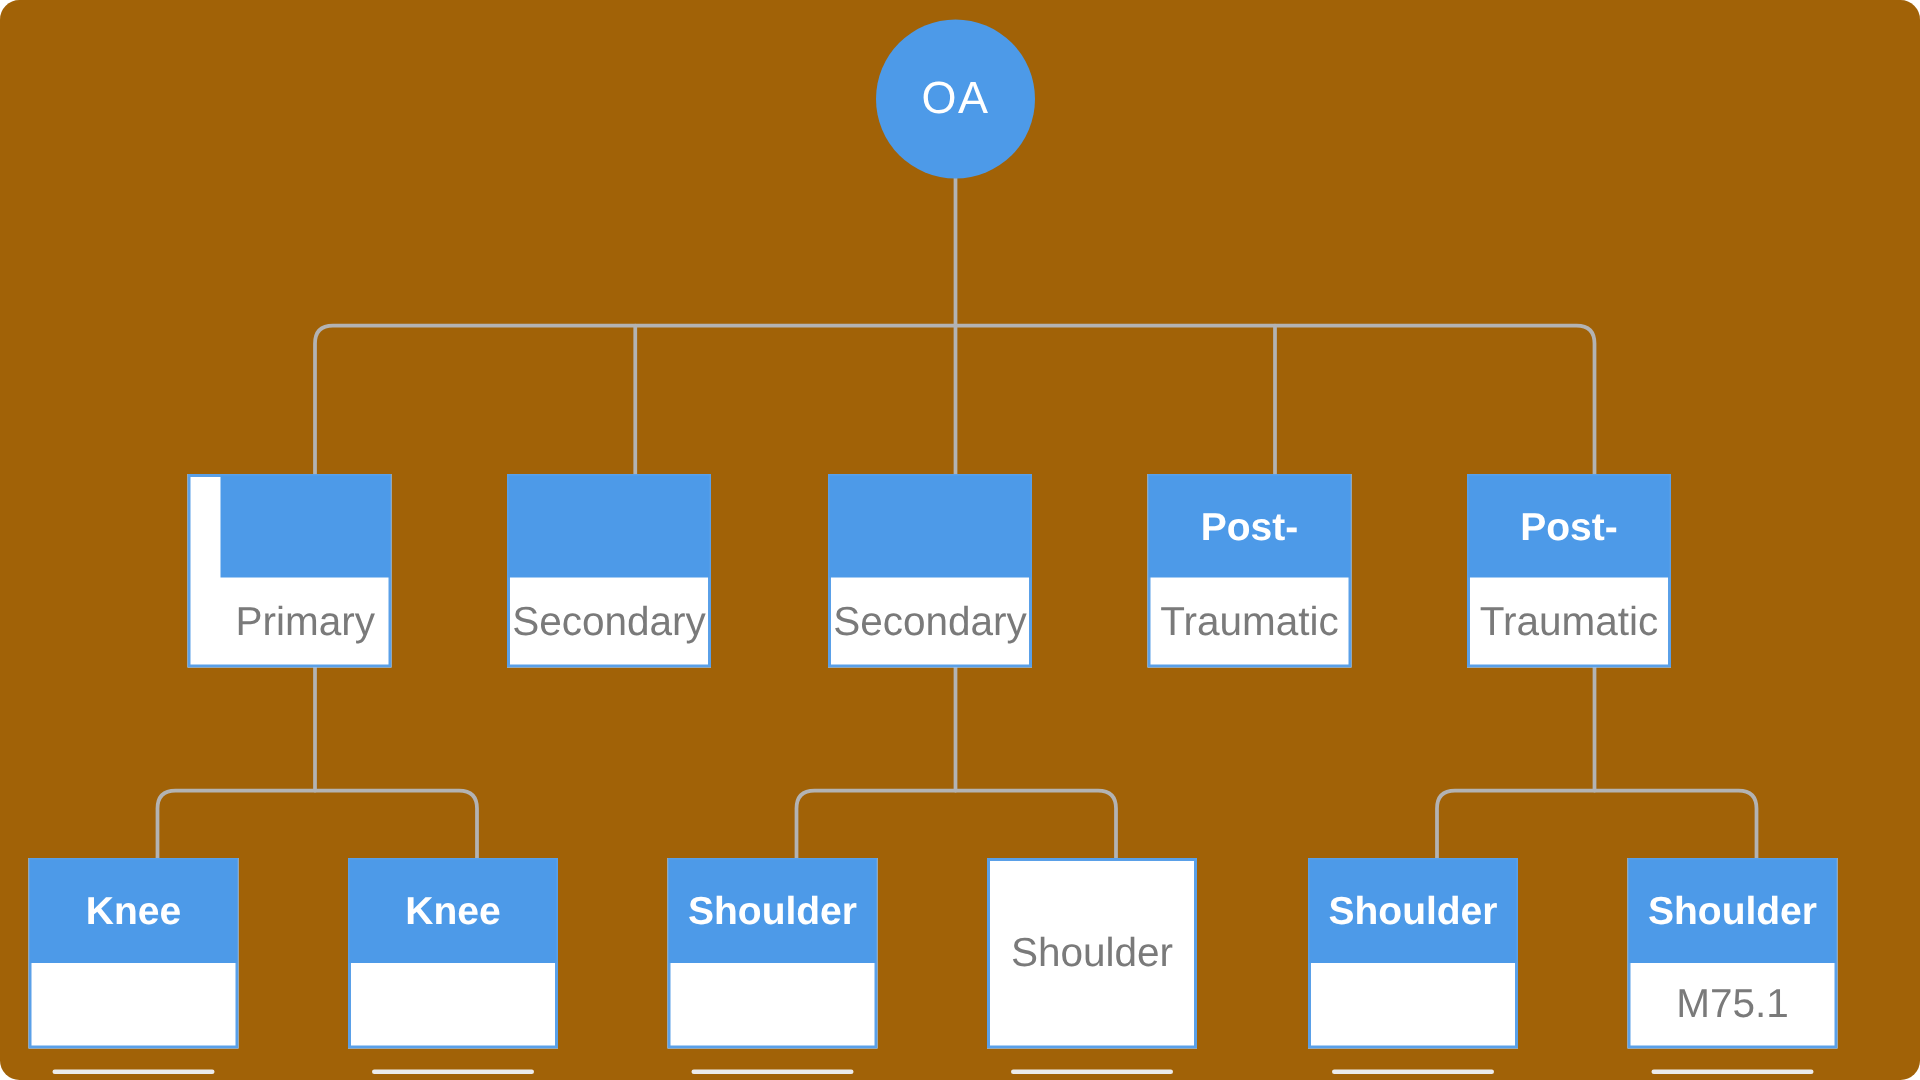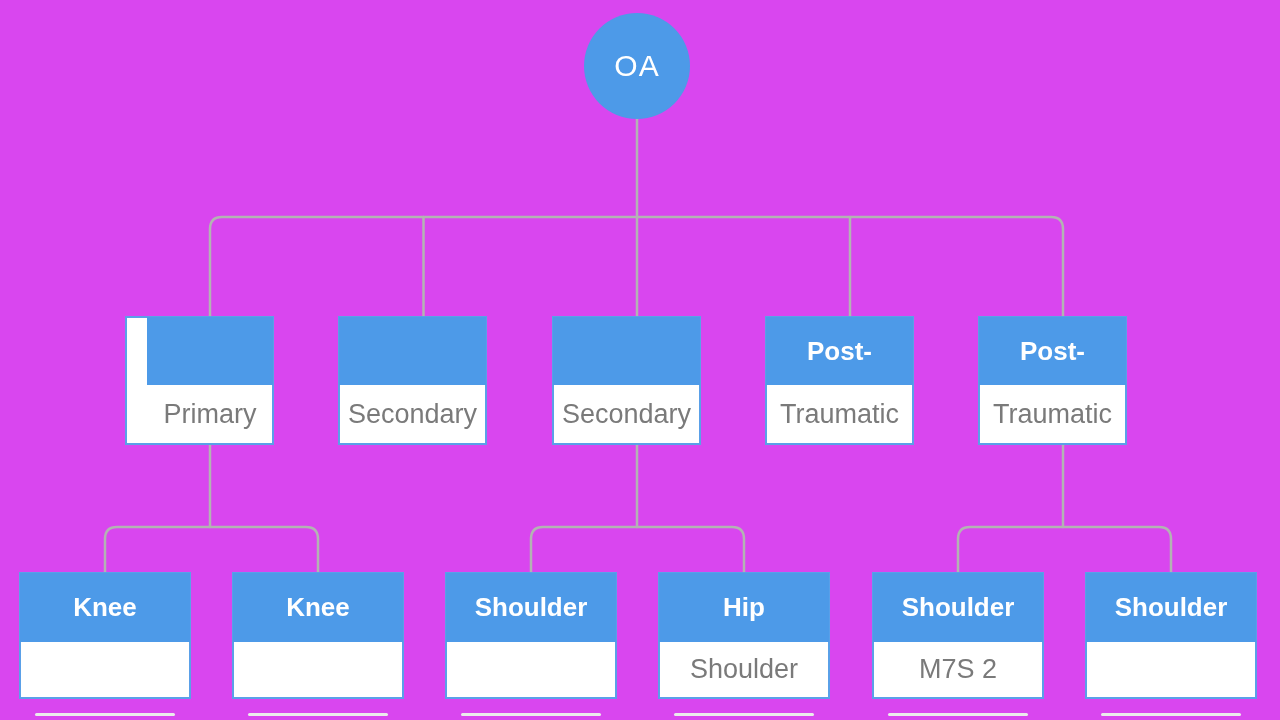--- a/index.html
+++ b/index.html
@@ -1,21 +1,22 @@
 <!DOCTYPE html>
 <html><head>
 <meta charset="utf-8">
 <style>
   html,body{margin:0;padding:0;background:#ffffff;}
   .stage{
     position:relative;
     width:1280px;height:720px;
-    background:#d946ef;
+    background:#a16207;
     overflow:hidden;
     font-family:"Liberation Sans", sans-serif;
+    border-radius:13px;
   }
   .connectors{position:absolute;left:0;top:0;width:1280px;height:720px;}
   .root-node{
     position:absolute;left:584px;top:13px;width:106px;height:106px;
     border-radius:50%;background:#4d9ae8;
     display:flex;align-items:center;justify-content:center;
     color:#ffffff;font-size:30px;font-weight:500;letter-spacing:1px;
   }
   .node{
     position:absolute;background:#ffffff;border:2px solid #5aa0e8;
@@ -24,24 +25,24 @@
   .node-header{
     background:#4d9ae8;color:#ffffff;
     display:flex;align-items:center;justify-content:center;
     font-size:26px;font-weight:600;
     margin:-1px -1px 0 -1px;
   }
   .node-body{
     flex:1;display:flex;align-items:center;justify-content:center;
     color:#7a7a7a;font-size:27px;
   }
-  .l2{width:149px;height:129px;top:316px;}
+  .l2{width:136px;height:129px;top:316px;}
   .l2 .node-header{height:68px;}
   .l2-0{left:125px;padding-left:21px;} .l2-1{left:338px;} .l2-2{left:552px;} .l2-3{left:765px;} .l2-4{left:978px;}
-  .leaf{width:172px;height:127px;top:572px;}
+  .leaf{width:140px;height:127px;top:572px;}
   .leaf .node-header{height:69px;font-weight:700;}
   .leaf-0{left:19px;} .leaf-1{left:232px;} .leaf-2{left:445px;}
   .leaf-3{left:658px;} .leaf-4{left:872px;} .leaf-5{left:1085px;}
   .leaf::after{
     content:"";position:absolute;left:14px;right:14px;bottom:-19px;height:3px;
     background:#ebebeb;border-radius:2px;
   }
 </style>
 </head>
 <body>
@@ -95,24 +96,23 @@
   <div class="node leaf leaf-0">
     <div class="node-header">Knee</div>
   </div>
   <div class="node leaf leaf-1">
     <div class="node-header">Knee</div>
   </div>
   <div class="node leaf leaf-2">
     <div class="node-header">Shoulder</div>
   </div>
   <div class="node leaf leaf-3">
-    <div class="node-header">Hip</div>
     <div class="node-body">Shoulder</div>
   </div>
   <div class="node leaf leaf-4">
     <div class="node-header">Shoulder</div>
-    <div class="node-body">M7S 2</div>
   </div>
   <div class="node leaf leaf-5">
     <div class="node-header">Shoulder</div>
+    <div class="node-body">M75.1</div>
   </div>
 
 </div>
 
 </body></html>

